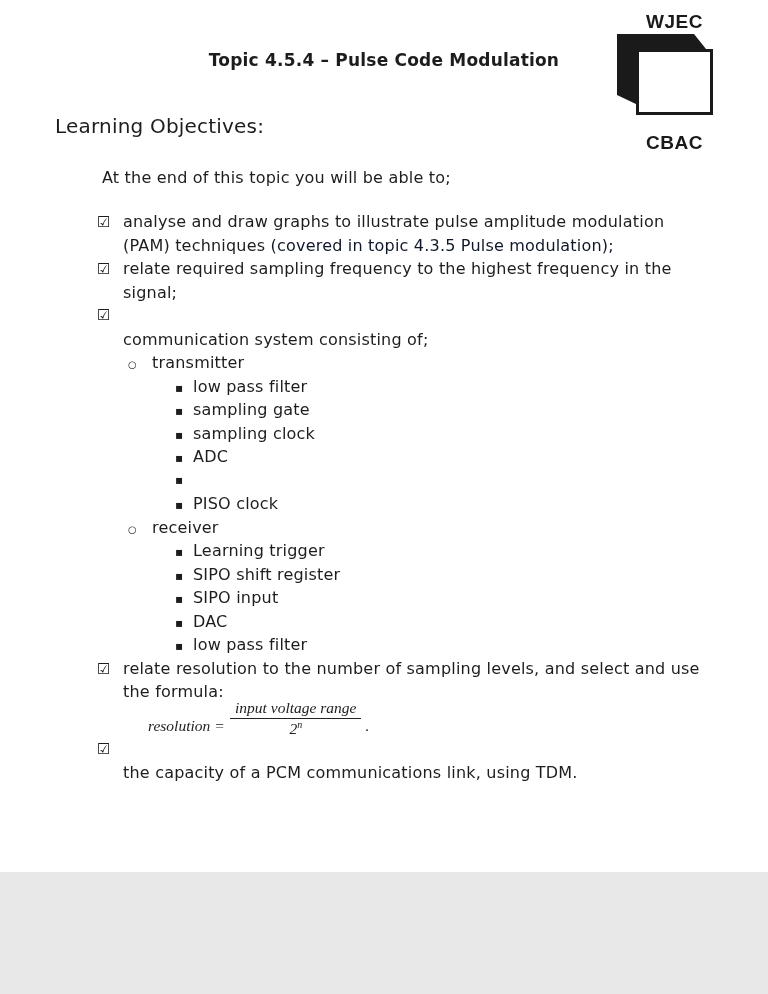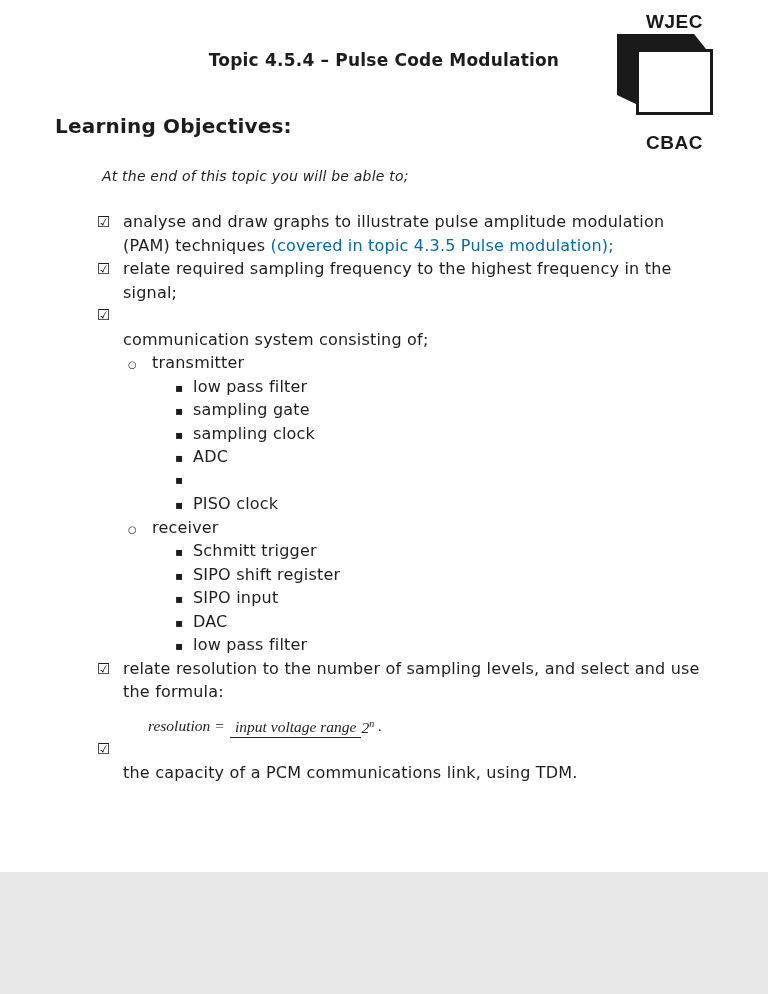--- a/index.html
+++ b/index.html
@@ -34,56 +34,56 @@
     align-items:center; justify-content:center;
     font-family:"Liberation Sans", sans-serif;
     font-weight:700; font-size:19px; line-height:1;
     letter-spacing:0.5px; color:#1a1a1a;gap:48px;
   }
   .logo-divider { width:60px; height:2.5px; background:#1a1a1a; margin:3px 0; }
   
   .section-heading {
     position:absolute; top:114px; left:55px;
     margin:0;
-    font-size:20px; font-weight:bold; letter-spacing:0.2px;
+    font-size:20px; font-weight:normal; letter-spacing:0.2px;
   }
   .intro {
     position:absolute; top:168px; left:102px;
     margin:0;
-    font-size:14px; letter-spacing:0.2px;font-style:italic;
+    font-size:16px; letter-spacing:0.2px;
   }
   
   .objectives {
     position:absolute; top:210px; left:97px;
     width:650px;
     font-size:16px; line-height:23.5px; letter-spacing:0.2px;
     white-space:nowrap;
   }
   .row { display:flex; align-items:baseline; height:23.5px; }
   .marker { flex:0 0 26px; }
   .cb-glyph  { font-size:15px; }
   .cont { padding-left:26px; }
   .l2 { padding-left:31px; }
   .l2 .marker { flex:0 0 24px; }
   .circle-glyph { font-size:10px; }
   .l3 { padding-left:78px; }
   .l3 .marker { flex:0 0 18px; }
   .square-glyph { font-size:12px; }
-  .red { color:#0369a1; }
+  .red { color:#0f172a; }
   
   .formula-row {
     height:34px;
     margin-left:51px;
     display:flex; align-items:flex-end;
     font-family:"Liberation Serif", serif;
     font-style:italic; font-size:15.5px; letter-spacing:0;
     color:#222;
   }
   .f-eq { margin:0 6px 0 5px; font-style:normal; }
-  .frac { display:inline-flex; flex-direction:row; align-items:center; line-height:1.15; }
+  .frac { display:inline-flex; flex-direction:column; align-items:center; line-height:1.15; }
   .frac .num { padding:0 5px 1px; border-bottom:1.5px solid #222; }
   .frac .den sup { font-size:10px; }
   .f-period { margin-left:4px; }
   
   .page-number {
     position:absolute; top:927px; left:703px;
     font-family:"Liberation Serif", serif;
     font-size:15px; color:#3a3a3a;
   }
 </style>
@@ -161,21 +161,21 @@
       <span class="marker square-glyph">▪</span>
       <span>PISO clock</span>
     </div>
 
     <div class="row l2">
       <span class="marker circle-glyph">○</span>
       <span>receiver</span>
     </div>
     <div class="row l3">
       <span class="marker square-glyph">▪</span>
-      <span>Schmitt trigger</span>
+      <span>Learning trigger</span>
     </div>
     <div class="row l3">
       <span class="marker square-glyph">▪</span>
       <span>SIPO shift register</span>
     </div>
     <div class="row l3">
       <span class="marker square-glyph">▪</span>
       <span>SIPO input</span>
     </div>
     <div class="row l3">

